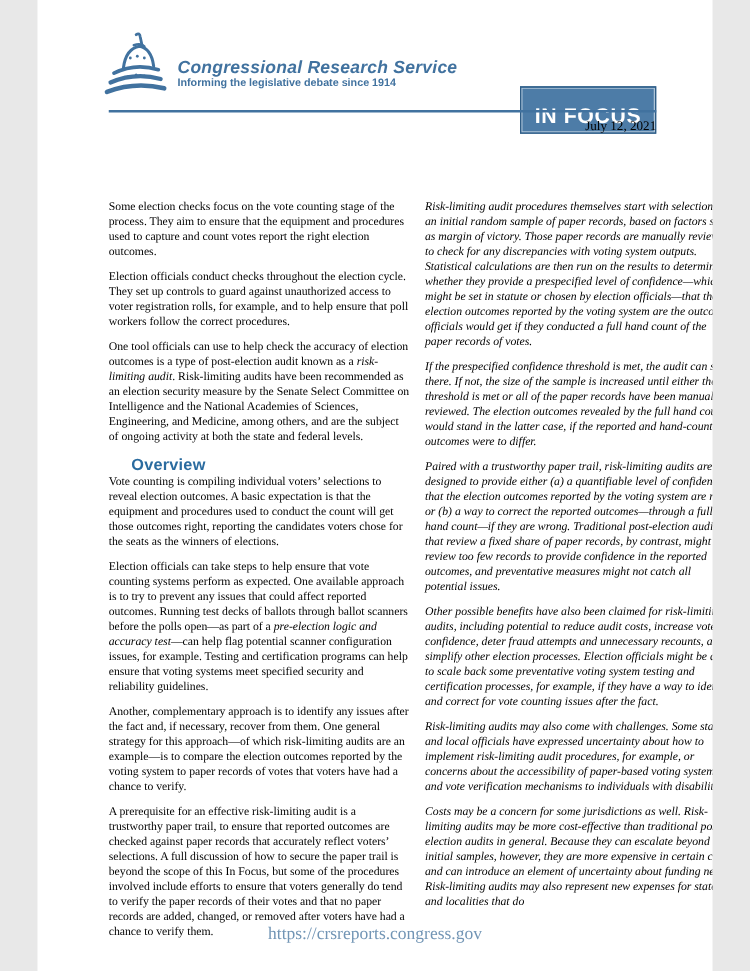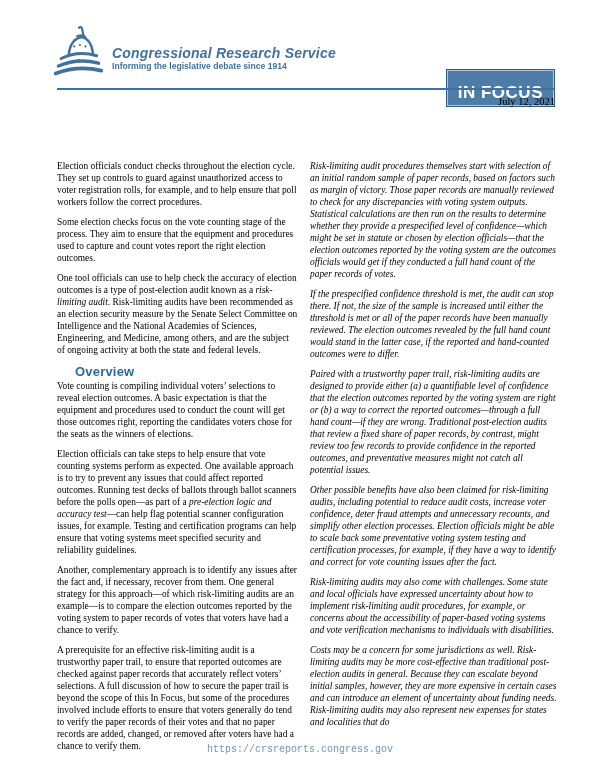--- a/index.html
+++ b/index.html
@@ -1,18 +1,18 @@
 <!DOCTYPE html>
 <html><head>
 <meta charset="utf-8">
 <style>
   html,body{margin:0;padding:0;background:#e8e8e8;}
   .page{
     position:relative;
-    width:600px;height:777px;
+    width:540px;height:777px;
     margin:0 auto;
     background:#ffffff;
     overflow:hidden;
     font-family:"Liberation Serif", serif;
     color:#000;
   }
   
   .logo{position:absolute;left:50px;top:24px;display:flex;align-items:flex-start;}
   .logo-icon{display:block;width:56px;height:56px;}
   .logo-textblock{margin-left:6px;padding-top:22px;}
@@ -77,22 +77,22 @@
     font-size:13px;line-height:15px;
     color:var(--heading);
     letter-spacing:.2px;
   }
   
   .footer{
     position:absolute;left:0;right:0;top:738px;
     text-align:center;
   }
   .footer-url{
-    font-family:Liberation Mono, monospace;
-    font-size:10px;line-height:11px;
+    font-family:Liberation Serif, serif;
+    font-size:14px;line-height:11px;
     color:var(--footer-link);
     text-decoration:none;
   }
 </style>
 </head>
 <body>
 
 <div class="page" style="--brand: #41729f; --badge-bg: #4d7ca7; --heading: #2a6b9f; --footer-link: #7295b5;">
 
   <header>
@@ -125,22 +125,22 @@
     <div class="badge">IN FOCUS</div>
   </header>
 
   <div class="rule"></div>
 
   <div class="date">July 12, 2021</div>
 
 
   <main class="columns">
     <section class="col col-left">
+        <p class="body-para"><span>Some election checks focus on the vote counting stage of the process. They aim to ensure that the equipment and procedures used to capture and count votes report the right election outcomes.</span></p>
         <p class="body-para"><span>Election officials conduct checks throughout the election cycle. They set up controls to guard against unauthorized access to voter registration rolls, for example, and to help ensure that poll workers follow the correct procedures.</span></p>
-        <p class="body-para"><span>Some election checks focus on the vote counting stage of the process. They aim to ensure that the equipment and procedures used to capture and count votes report the right election outcomes.</span></p>
         <p class="body-para"><span>One tool officials can use to help check the accuracy of election outcomes is a type of post-election audit known as a </span><span class="italic">risk-limiting audit</span><span>. Risk-limiting audits have been recommended as an election security measure by the Senate Select Committee on Intelligence and the National Academies of Sciences, Engineering, and Medicine, among others, and are the subject of ongoing activity at both the state and federal levels.</span></p>
         <h2 class="section-heading">Overview</h2>
         <p class="body-para"><span>Vote counting is compiling individual voters’ selections to reveal election outcomes. A basic expectation is that the equipment and procedures used to conduct the count will get those outcomes right, reporting the candidates voters chose for the seats as the winners of elections.</span></p>
         <p class="body-para"><span>Election officials can take steps to help ensure that vote counting systems perform as expected. One available approach is to try to prevent any issues that could affect reported outcomes. Running test decks of ballots through ballot scanners before the polls open—as part of a </span><span class="italic">pre-election logic and accuracy test</span><span>—can help flag potential scanner configuration issues, for example. Testing and certification programs can help ensure that voting systems meet specified security and reliability guidelines.</span></p>
         <p class="body-para"><span>Another, complementary approach is to identify any issues after the fact and, if necessary, recover from them.  One general strategy for this approach—of which risk-limiting audits are an example—is to compare the election outcomes reported by the voting system to paper records of votes that voters have had a chance to verify.</span></p>
         <p class="body-para"><span>A prerequisite for an effective risk-limiting audit is a trustworthy paper trail, to ensure that reported outcomes are checked against paper records that accurately reflect voters’ selections. A full discussion of how to secure the paper trail is beyond the scope of this In Focus, but some of the procedures involved include efforts to ensure that voters generally do tend to verify the paper records of their votes and that no paper records are added, changed, or removed after voters have had a chance to verify them.</span></p>
       </section>
     <section class="col col-right">
         <p class="body-para"><span>Risk-limiting audit procedures themselves start with selection of an initial random sample of paper records, based on factors such as margin of victory. Those paper records are manually reviewed to check for any discrepancies with voting system outputs. Statistical calculations are then run on the results to determine whether they provide a prespecified level of confidence—which might be set in statute or chosen by election officials—that the election outcomes reported by the voting system are the outcomes officials would get if they conducted a full hand count of the paper records of votes.</span></p>
         <p class="body-para"><span>If the prespecified confidence threshold is met, the audit can stop there. If not, the size of the sample is increased until either the threshold is met or all of the paper records have been manually reviewed. The election outcomes revealed by the full hand count would stand in the latter case, if the reported and hand-counted outcomes were to differ.</span></p>

